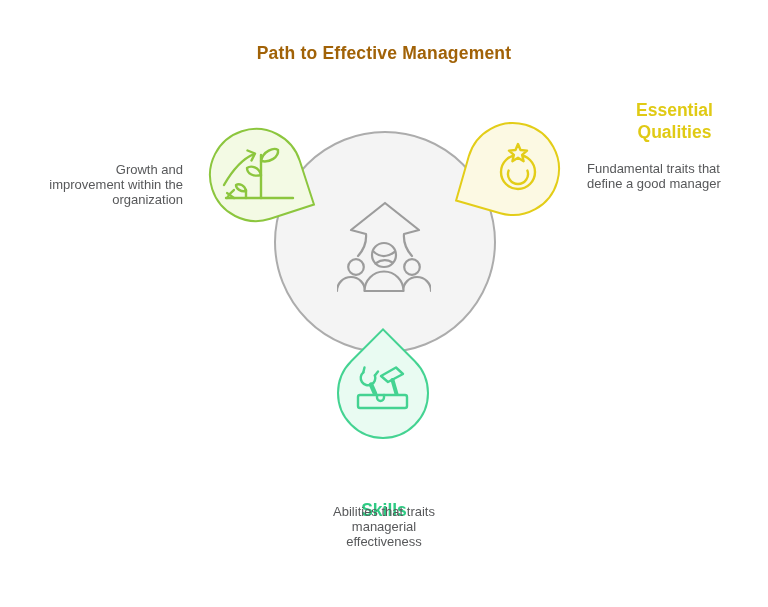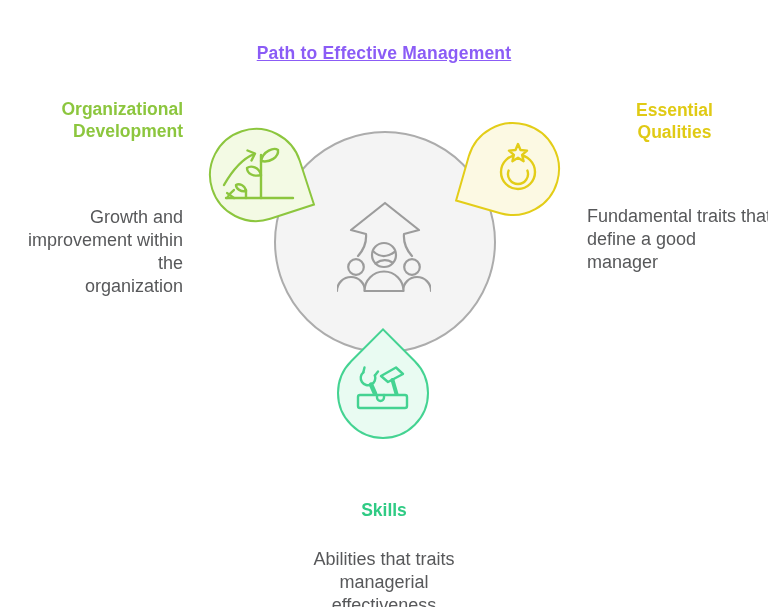--- a/index.html
+++ b/index.html
@@ -35,38 +35,38 @@
   .icon svg{ display:block; }
   .icon-growth{ left:218px; top:145px; }
   .icon-award{ left:497px; top:140px; }
   .icon-tools{ left:352px; top:362px; }
   .icon-team{ left:337px; top:198px; z-index:2; }
   .label{
     position:absolute; font-weight:bold; font-size:17.5px; line-height:22px;
     white-space:pre-line; z-index:4;
   }
   .desc{
-    position:absolute; font-size:18px; line-height:23px;
-    white-space:pre-line; z-index:4;margin-top:44px;
+    position:absolute; font-size:13px; line-height:15px;
+    white-space:pre-line; z-index:4;
   }
   .label-left{ left:18px; top:98px; width:165px; text-align:right; }
   .desc-left{ left:18px; top:162px; width:165px; text-align:right; }
   .label-right{ left:587px; top:99px; width:175px; text-align:center; }
   .desc-right{ left:587px; top:161px; width:185px; text-align:left; }
   .label-bottom{ left:284px; top:468px; width:200px; text-align:center;margin-top:31px; }
   .desc-bottom{ left:274px; top:504px; width:220px; text-align:center; }
   .stroke{ fill:none; stroke:currentColor; stroke-linecap:round; stroke-linejoin:round; }
   .mask{ fill:var(--fill,#fff); stroke:currentColor; stroke-linecap:round; stroke-linejoin:round; }
 </style>
 </head>
 <body>
 
 <div class="canvas">
 
-  <div class="title" style="color: #8b5cf6; text-decoration: underline;">Path to Effective Management</div>
+  <div class="title" style="color: #a16207;">Path to Effective Management</div>
 
   <div class="center-circle" style="background-color: rgb(244, 244, 244); border-color: rgb(172, 172, 172);"></div>
 
   <div class="icon icon-team" style="color: rgb(156, 156, 156); --fill: #F4F4F4;">
     <svg width="94" height="96" viewBox="0 0 94 96">
       <path class="stroke" stroke-width="2.2" d="M21 58 Q30 48 29 36 L14 32 L48 5 L82 32 L67 36 Q66 48 75 58"></path>
       <path class="stroke" stroke-width="2.2" d="M0 93 A14 14 0 0 1 28 93"></path>
       <path class="stroke" stroke-width="2.2" d="M66 93 A14 14 0 0 1 94 93"></path>
       <circle class="stroke" stroke-width="2.2" cx="19" cy="69" r="7.8"></circle>
       <circle class="stroke" stroke-width="2.2" cx="75" cy="69" r="7.8"></circle>
@@ -85,22 +85,20 @@
       <path class="stroke" stroke-width="2.4" d="M43 16 C45 6 56 2 60 5 C61 12 52 18 43 16 Z"></path>
       <path class="stroke" stroke-width="2.4" d="M43 30 C41 22 33 20 29 23 C29 29 36 32 43 30 Z"></path>
       <path class="stroke" stroke-width="2.4" d="M28 53 V45"></path>
       <path class="stroke" stroke-width="2.4" d="M28 46 C27 40 21 38 18 40 C18 44 23 47 28 46 Z"></path>
       <path class="stroke" stroke-width="2.2" d="M9 53 Q12 48 16 45"></path>
       <path class="stroke" stroke-width="2.2" d="M16 53 Q12 50 9 48"></path>
       <path class="stroke" stroke-width="2.4" d="M6 40 C14 26 24 14 36 9"></path>
       <path class="stroke" stroke-width="2.4" d="M29.5 5.5 L37 8.5 L33.5 15.5"></path>
     </svg>
   </div>
-  <div class="label label-left" style="color: rgb(140, 198, 62);">Organizational
-Development</div>
   <div class="desc desc-left" style="color: rgb(87, 88, 90);">Growth and
 improvement within the
 organization</div>
 
   <div class="node node-right" style="color: rgb(227, 205, 24); background-color: rgb(252, 249, 227);"></div>
   <div class="icon icon-award" style="color: rgb(227, 205, 24); --fill: #FCF9E3;">
     <svg width="42" height="56" viewBox="0 0 42 56">
       <circle class="stroke" stroke-width="2.4" cx="21" cy="32" r="17"></circle>
       <path class="stroke" stroke-width="2.4" d="M11.6 30.6 A10 10 0 1 0 30.4 30.6"></path>
       <path class="mask" stroke-width="2.4" d="M21 4 L23.5 10 L30 10.6 L25.1 14.8 L26.6 21.2 L21 17.8 L15.4 21.2 L16.9 14.8 L12 10.6 L18.5 10 Z"></path>

